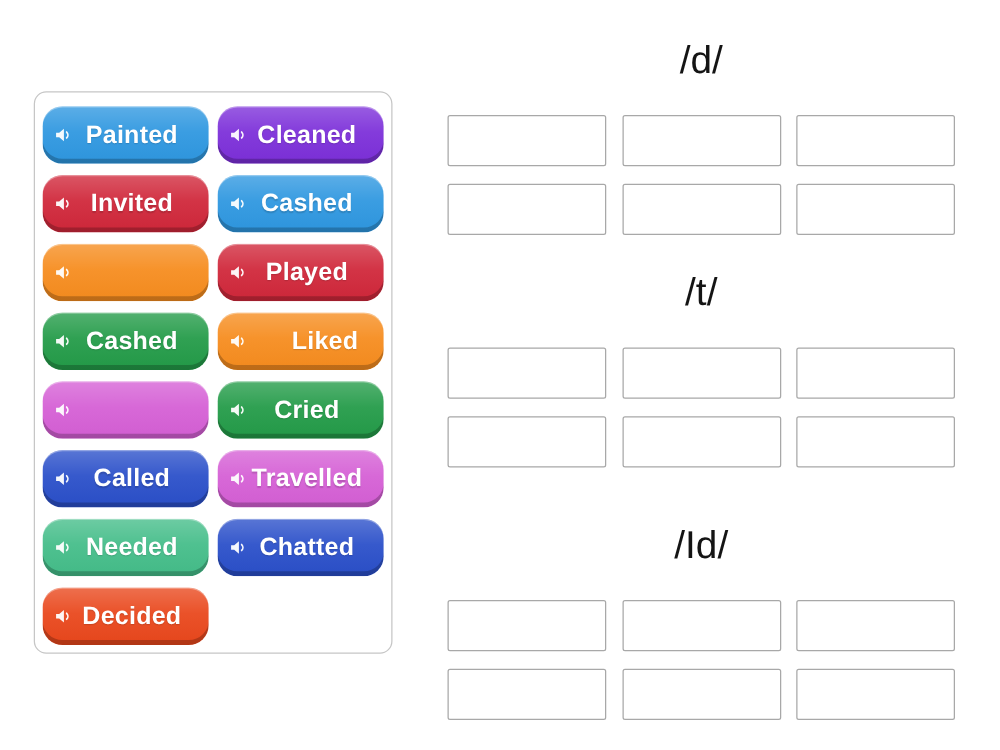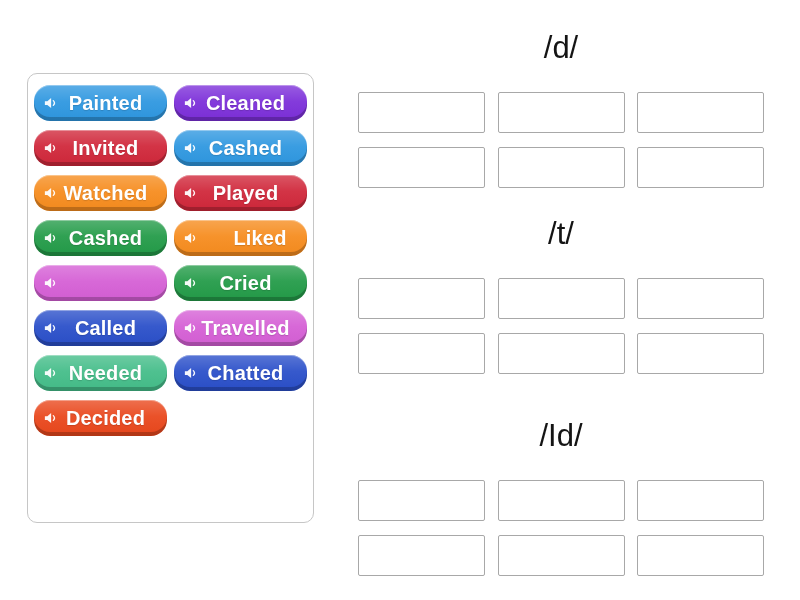--- a/index.html
+++ b/index.html
@@ -28,21 +28,21 @@
     border-radius: 10px;
     padding: 11px 6px 6px 6px;
     display: grid;
     grid-template-columns: 1fr 1fr;
     column-gap: 7px;
     row-gap: 9px;
     align-content: start;
   }
 
   .tile {
-    height: 36px;
+    height: 46px;
     border-radius: 16px;
     position: relative;
     display: flex;
     align-items: center;
     justify-content: center;
     color: #ffffff;
     font-weight: bold;
     font-size: 20px;
     letter-spacing: 0.2px;
     cursor: pointer;
@@ -157,21 +157,20 @@
     <span class="tile-label">Cashed</span>
   </div>
 
   <div class="tile" style="background-color: rgb(246, 140, 30);">
     <span class="spk">
         <svg viewBox="0 0 24 24">
           <path d="M3 9v6h4l6 5V4L7 9H3z" fill="#fff"></path>
           <path d="M16.5 8.2a5.4 5.4 0 0 1 0 7.6" stroke="#fff" stroke-width="2.2" fill="none" stroke-linecap="round"></path>
         </svg>
       </span>
-    <span class="tile-label">Watched</span>
   </div>
 
   <div class="tile" style="background-color: rgb(208, 39, 58);">
     <span class="spk">
         <svg viewBox="0 0 24 24">
           <path d="M3 9v6h4l6 5V4L7 9H3z" fill="#fff"></path>
           <path d="M16.5 8.2a5.4 5.4 0 0 1 0 7.6" stroke="#fff" stroke-width="2.2" fill="none" stroke-linecap="round"></path>
         </svg>
       </span>
     <span class="tile-label">Played</span>

